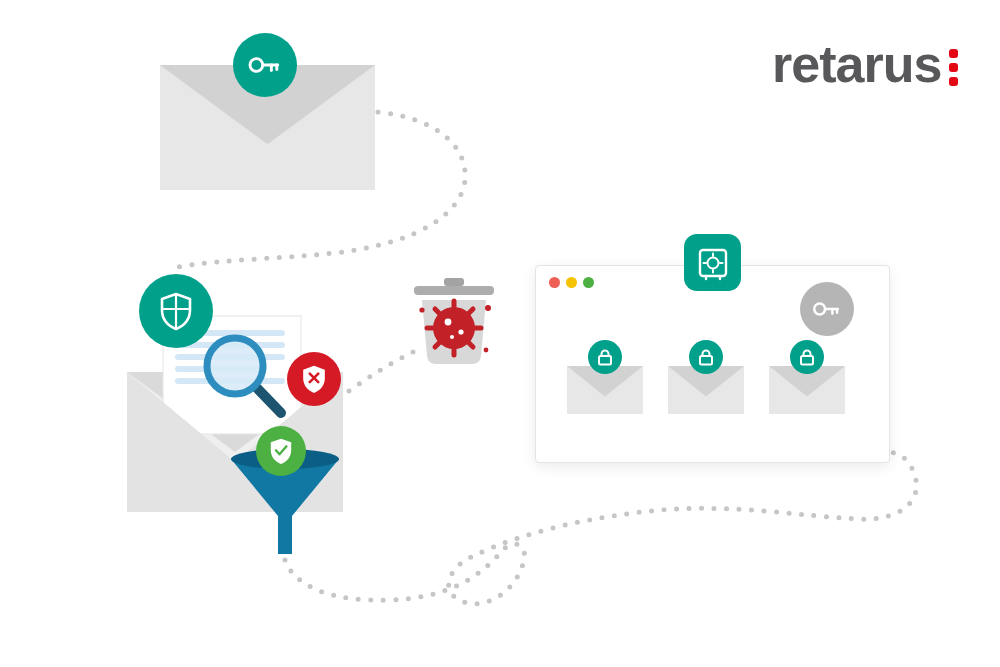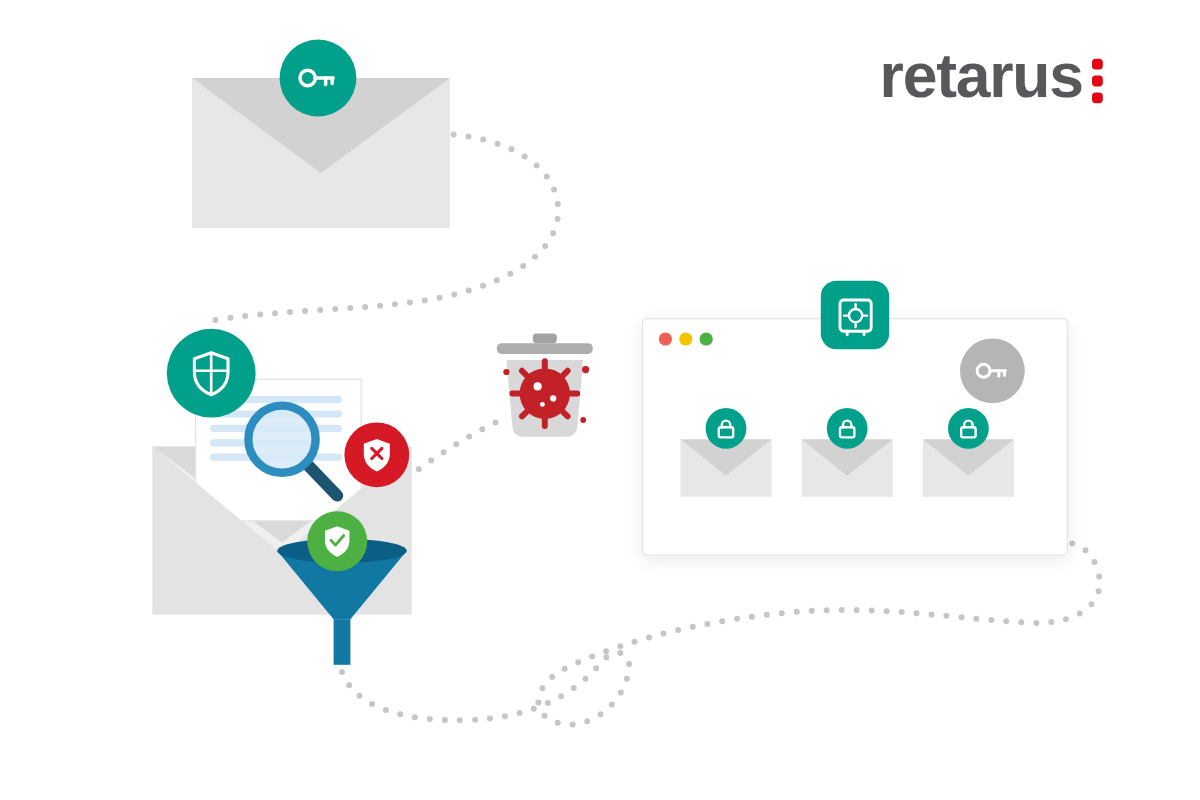--- a/index.html
+++ b/index.html
@@ -5,21 +5,21 @@
   html,body{margin:0;padding:0;background:#fff;font-family:"Liberation Sans",sans-serif;}
   .canvas{position:relative;width:1000px;height:667px;background:#fff;overflow:hidden;}
   .abs{position:absolute;}
   svg{display:block;}
 
   
   .paths-layer{position:absolute;left:0;top:0;width:1000px;height:667px;}
   .dotted{fill:none;stroke:var(--dotted-line,#c6c6c6);stroke-width:5;stroke-linecap:round;stroke-dasharray:0 12.5;}
 
   
-  .logo{position:absolute;left:733px;top:38px;display:flex;align-items:flex-start;}
+  .logo{position:absolute;left:772px;top:38px;display:flex;align-items:flex-start;}
   .logo-text{font-size:52px;font-weight:700;color:var(--logo-gray,#58585a);letter-spacing:-1px;line-height:1;}
   .logo-dots{display:flex;flex-direction:column;justify-content:flex-end;gap:5px;height:48px;margin-left:8px;}
   .logo-dots i{width:9px;height:9px;border-radius:3px;background:var(--logo-red,#e30613);}
 
   
   .envelope{position:absolute;background:var(--envelope-body,#e7e7e7);}
   .envelope svg{width:100%;height:100%;}
   .flap{fill:var(--envelope-flap,#d2d2d2);}
 
   

